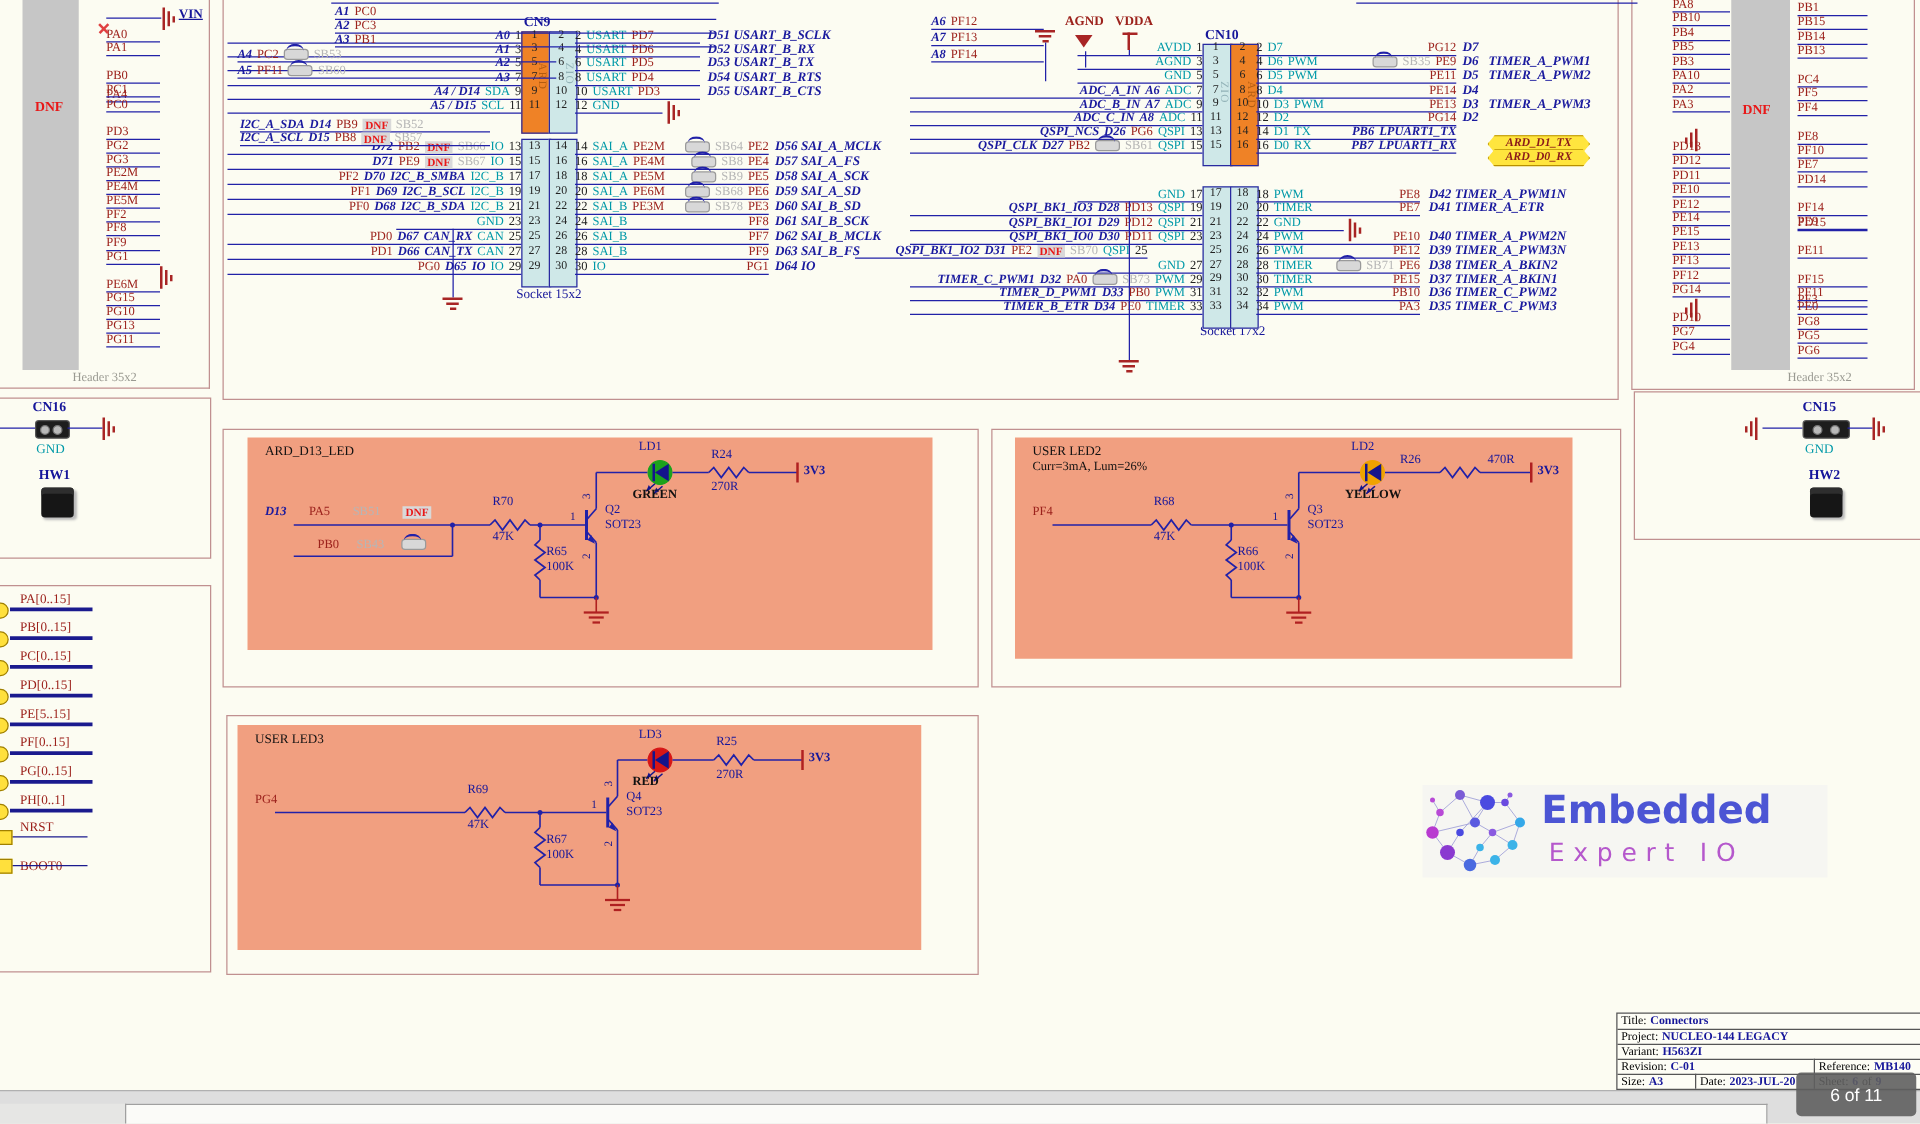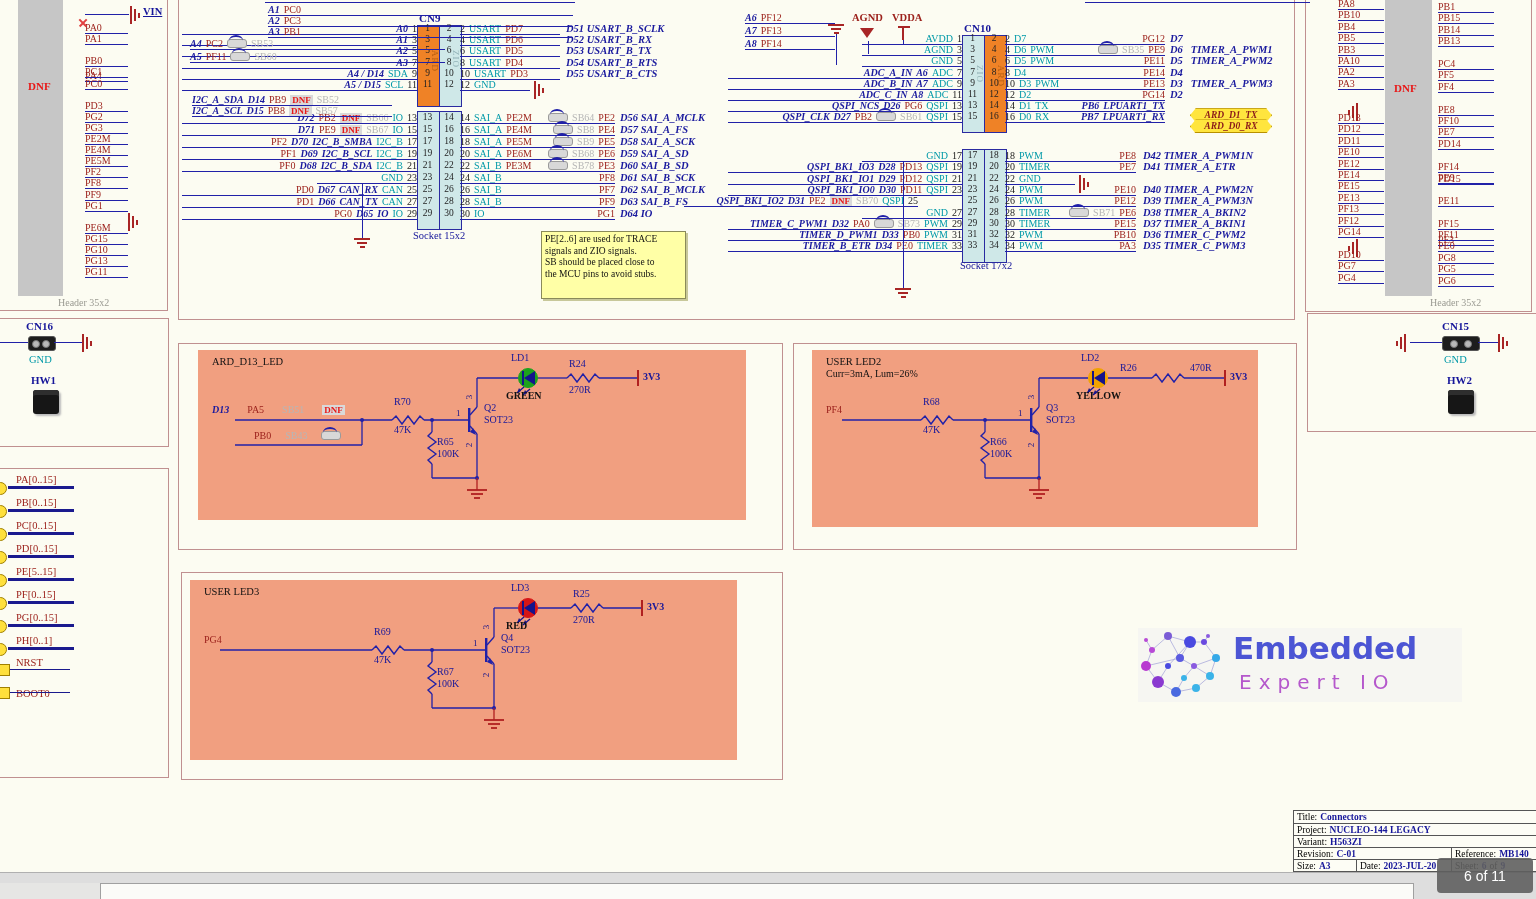--- a/index.html
+++ b/index.html
@@ -75,24 +75,20 @@
   #chrome-left{position:absolute;left:0;top:883px;width:100px;height:16px;background:#e6e6e4;}
   .ncx{position:absolute;width:8px;height:8px;}
   .ncx::before,.ncx::after{content:"";position:absolute;left:-1px;top:3px;width:10px;height:1.5px;background:#e04040;}
   .ncx::before{transform:rotate(45deg);} .ncx::after{transform:rotate(-45deg);}
 </style>
 </head>
 <body>
 
 <div id="screen">
 
-  <div id="note">PE[2..6] are used for TRACE
-signals and ZIO signals.
-SB should be placed close to
-the MCU pins to avoid stubs.</div>
 
   <div id="logo">
     <svg id="logo-net" width="92" height="74" style="position:absolute;left:0;top:0;">
         <line x1="52" y1="14" x2="30" y2="8" stroke="#a0a0d8" stroke-width="0.7"></line>
         <line x1="30" y1="8" x2="14" y2="22" stroke="#a0a0d8" stroke-width="0.7"></line>
         <line x1="14" y1="22" x2="8" y2="38" stroke="#a0a0d8" stroke-width="0.7"></line>
         <line x1="8" y1="38" x2="20" y2="54" stroke="#a0a0d8" stroke-width="0.7"></line>
         <line x1="20" y1="54" x2="38" y2="64" stroke="#a0a0d8" stroke-width="0.7"></line>
         <line x1="38" y1="64" x2="58" y2="60" stroke="#a0a0d8" stroke-width="0.7"></line>
         <line x1="58" y1="60" x2="72" y2="48" stroke="#a0a0d8" stroke-width="0.7"></line>

